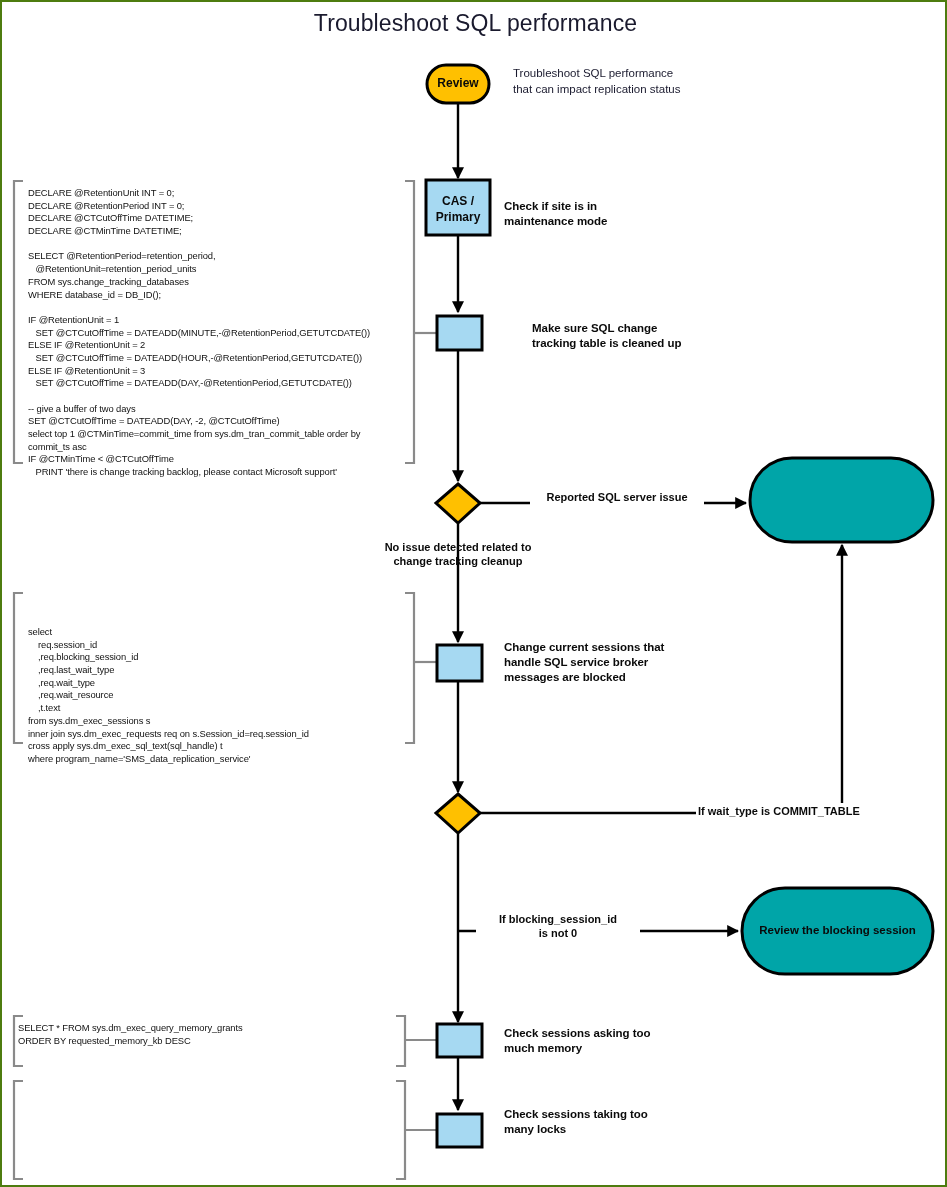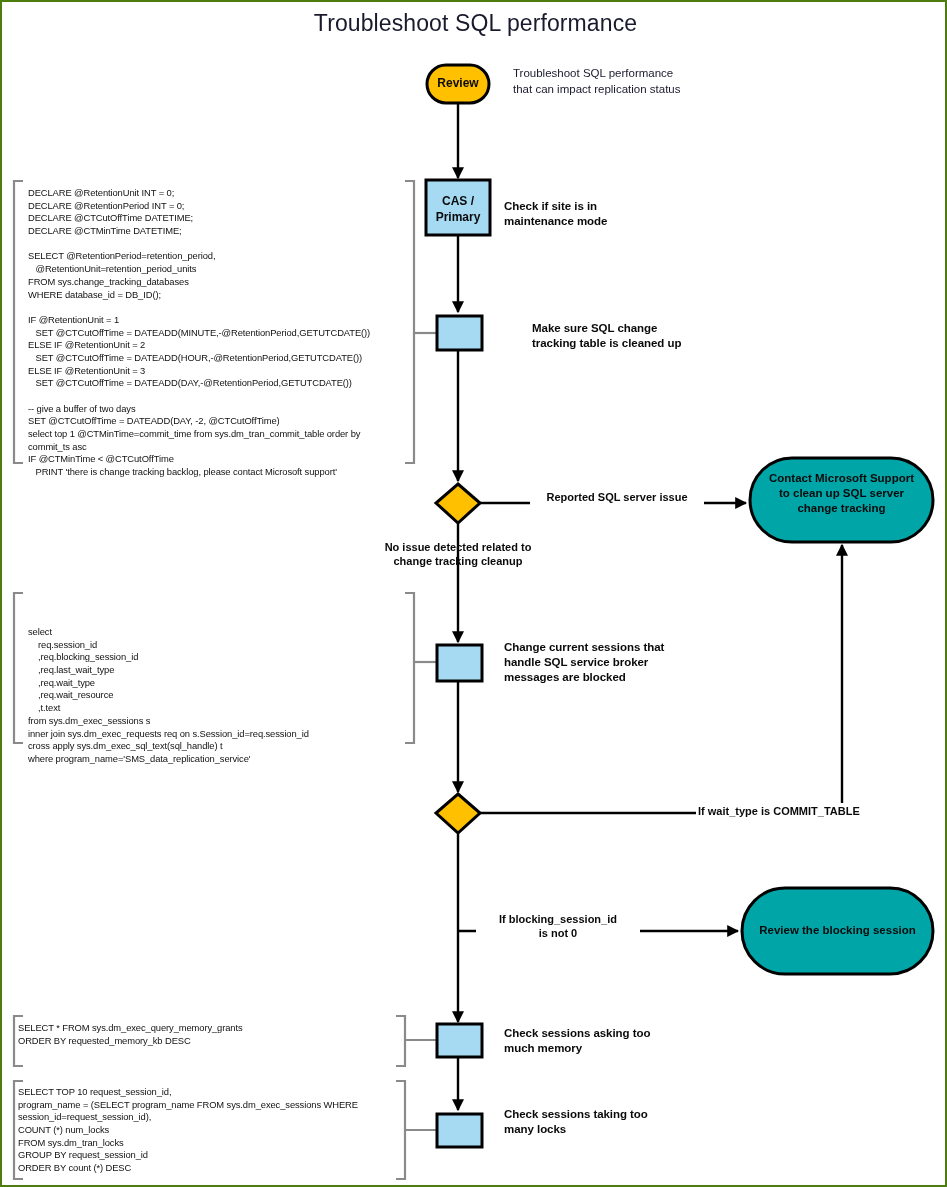--- a/index.html
+++ b/index.html
@@ -186,23 +186,20 @@
 
   <div class="abs edge-label wrap" style="left:474px; top:909px; width:160px; white-space:pre-line; background:#ffffff; padding:1px 2px;">If blocking_session_id
 is not 0</div>
 
   <div class="abs node-label" style="left:502px; top:1105px; width:230px; white-space:pre-line;">Check sessions taking too
 many locks</div>
 
   <div class="abs node-label" style="left:502px; top:1024px; width:230px; white-space:pre-line;">Check sessions asking too
 much memory</div>
 
-  <div class="abs node-text" style="left:748px; top:469px; width:183px; white-space:pre-line;">Contact Microsoft Support
-to clean up SQL server
-change tracking</div>
 
   <div class="abs node-text" style="left:740px; top:921px; width:191px; white-space:pre-line;">Review the blocking session</div>
 
   <div class="abs sql" style="left:26px; top:185px; width:375px;">DECLARE @RetentionUnit INT = 0;
 DECLARE @RetentionPeriod INT = 0;
 DECLARE @CTCutOffTime DATETIME;
 DECLARE @CTMinTime DATETIME;
 
 SELECT @RetentionPeriod=retention_period,
    @RetentionUnit=retention_period_units
@@ -231,21 +228,14 @@
     ,req.wait_resource
     ,t.text
 from sys.dm_exec_sessions s
 inner join sys.dm_exec_requests req on s.Session_id=req.session_id
 cross apply sys.dm_exec_sql_text(sql_handle) t
 where program_name='SMS_data_replication_service'</div>
 
   <div class="abs sql" style="left:16px; top:1020px; width:375px;">SELECT * FROM sys.dm_exec_query_memory_grants
 ORDER BY requested_memory_kb DESC</div>
 
-  <div class="abs sql" style="left:16px; top:1084px; width:375px;">SELECT TOP 10 request_session_id,
-program_name = (SELECT program_name FROM sys.dm_exec_sessions WHERE
-session_id=request_session_id),
-COUNT (*) num_locks
-FROM sys.dm_tran_locks
-GROUP BY request_session_id
-ORDER BY count (*) DESC</div>
 
 </div>
 
 </body></html>

